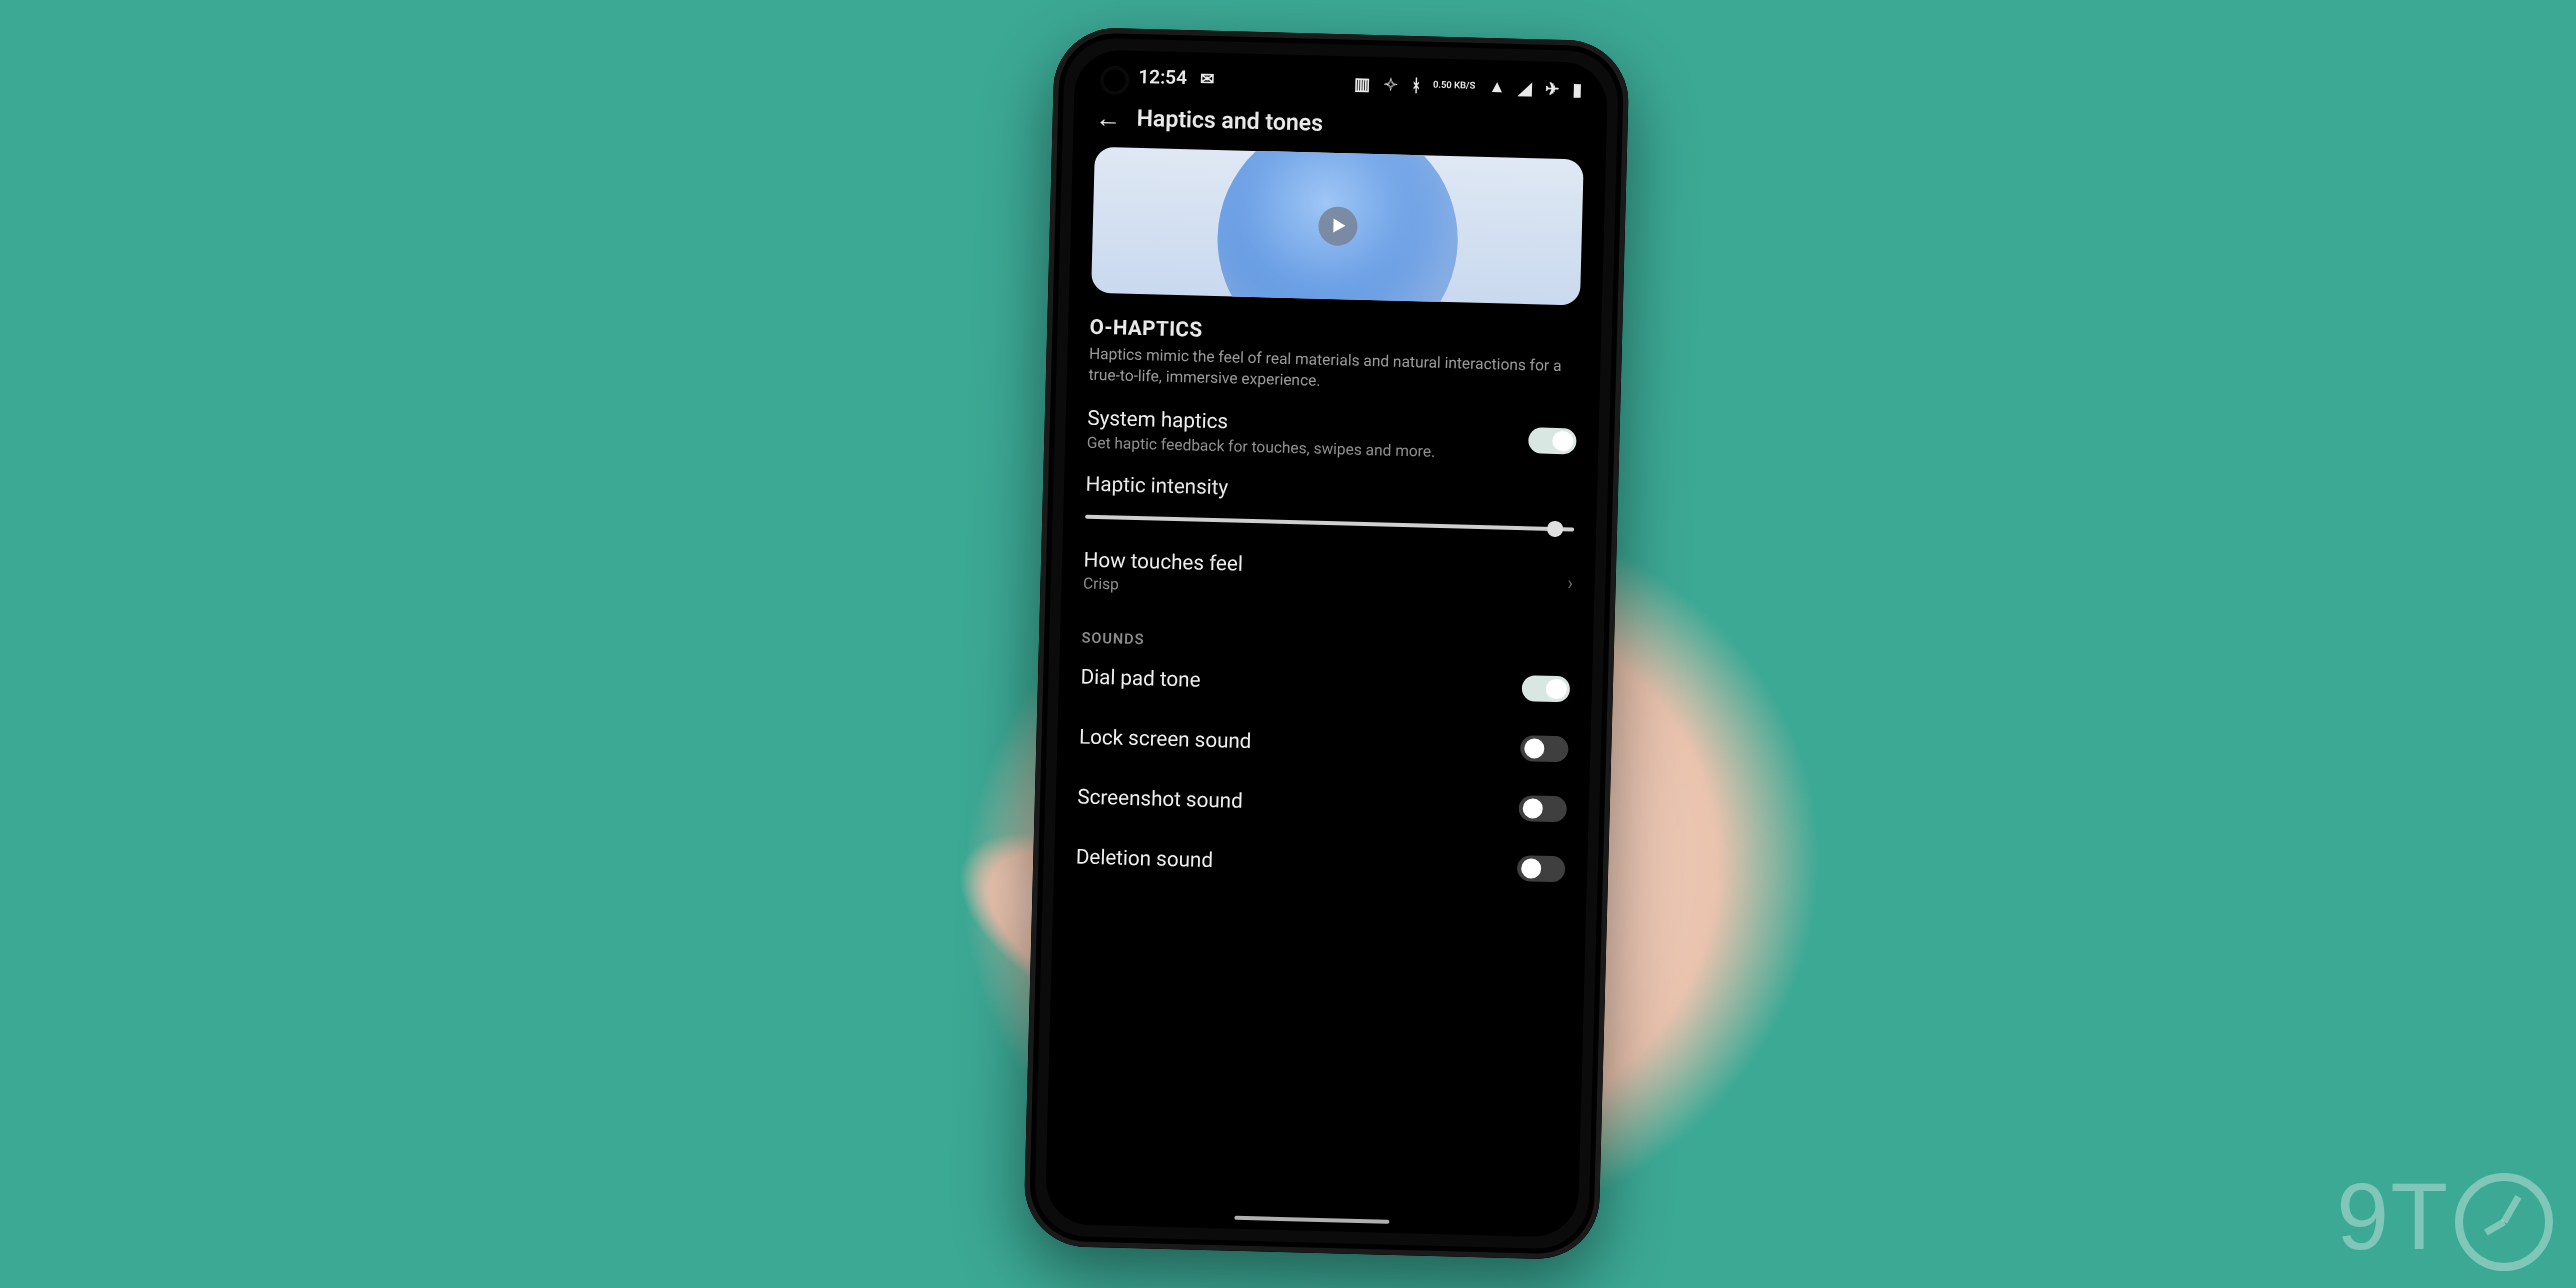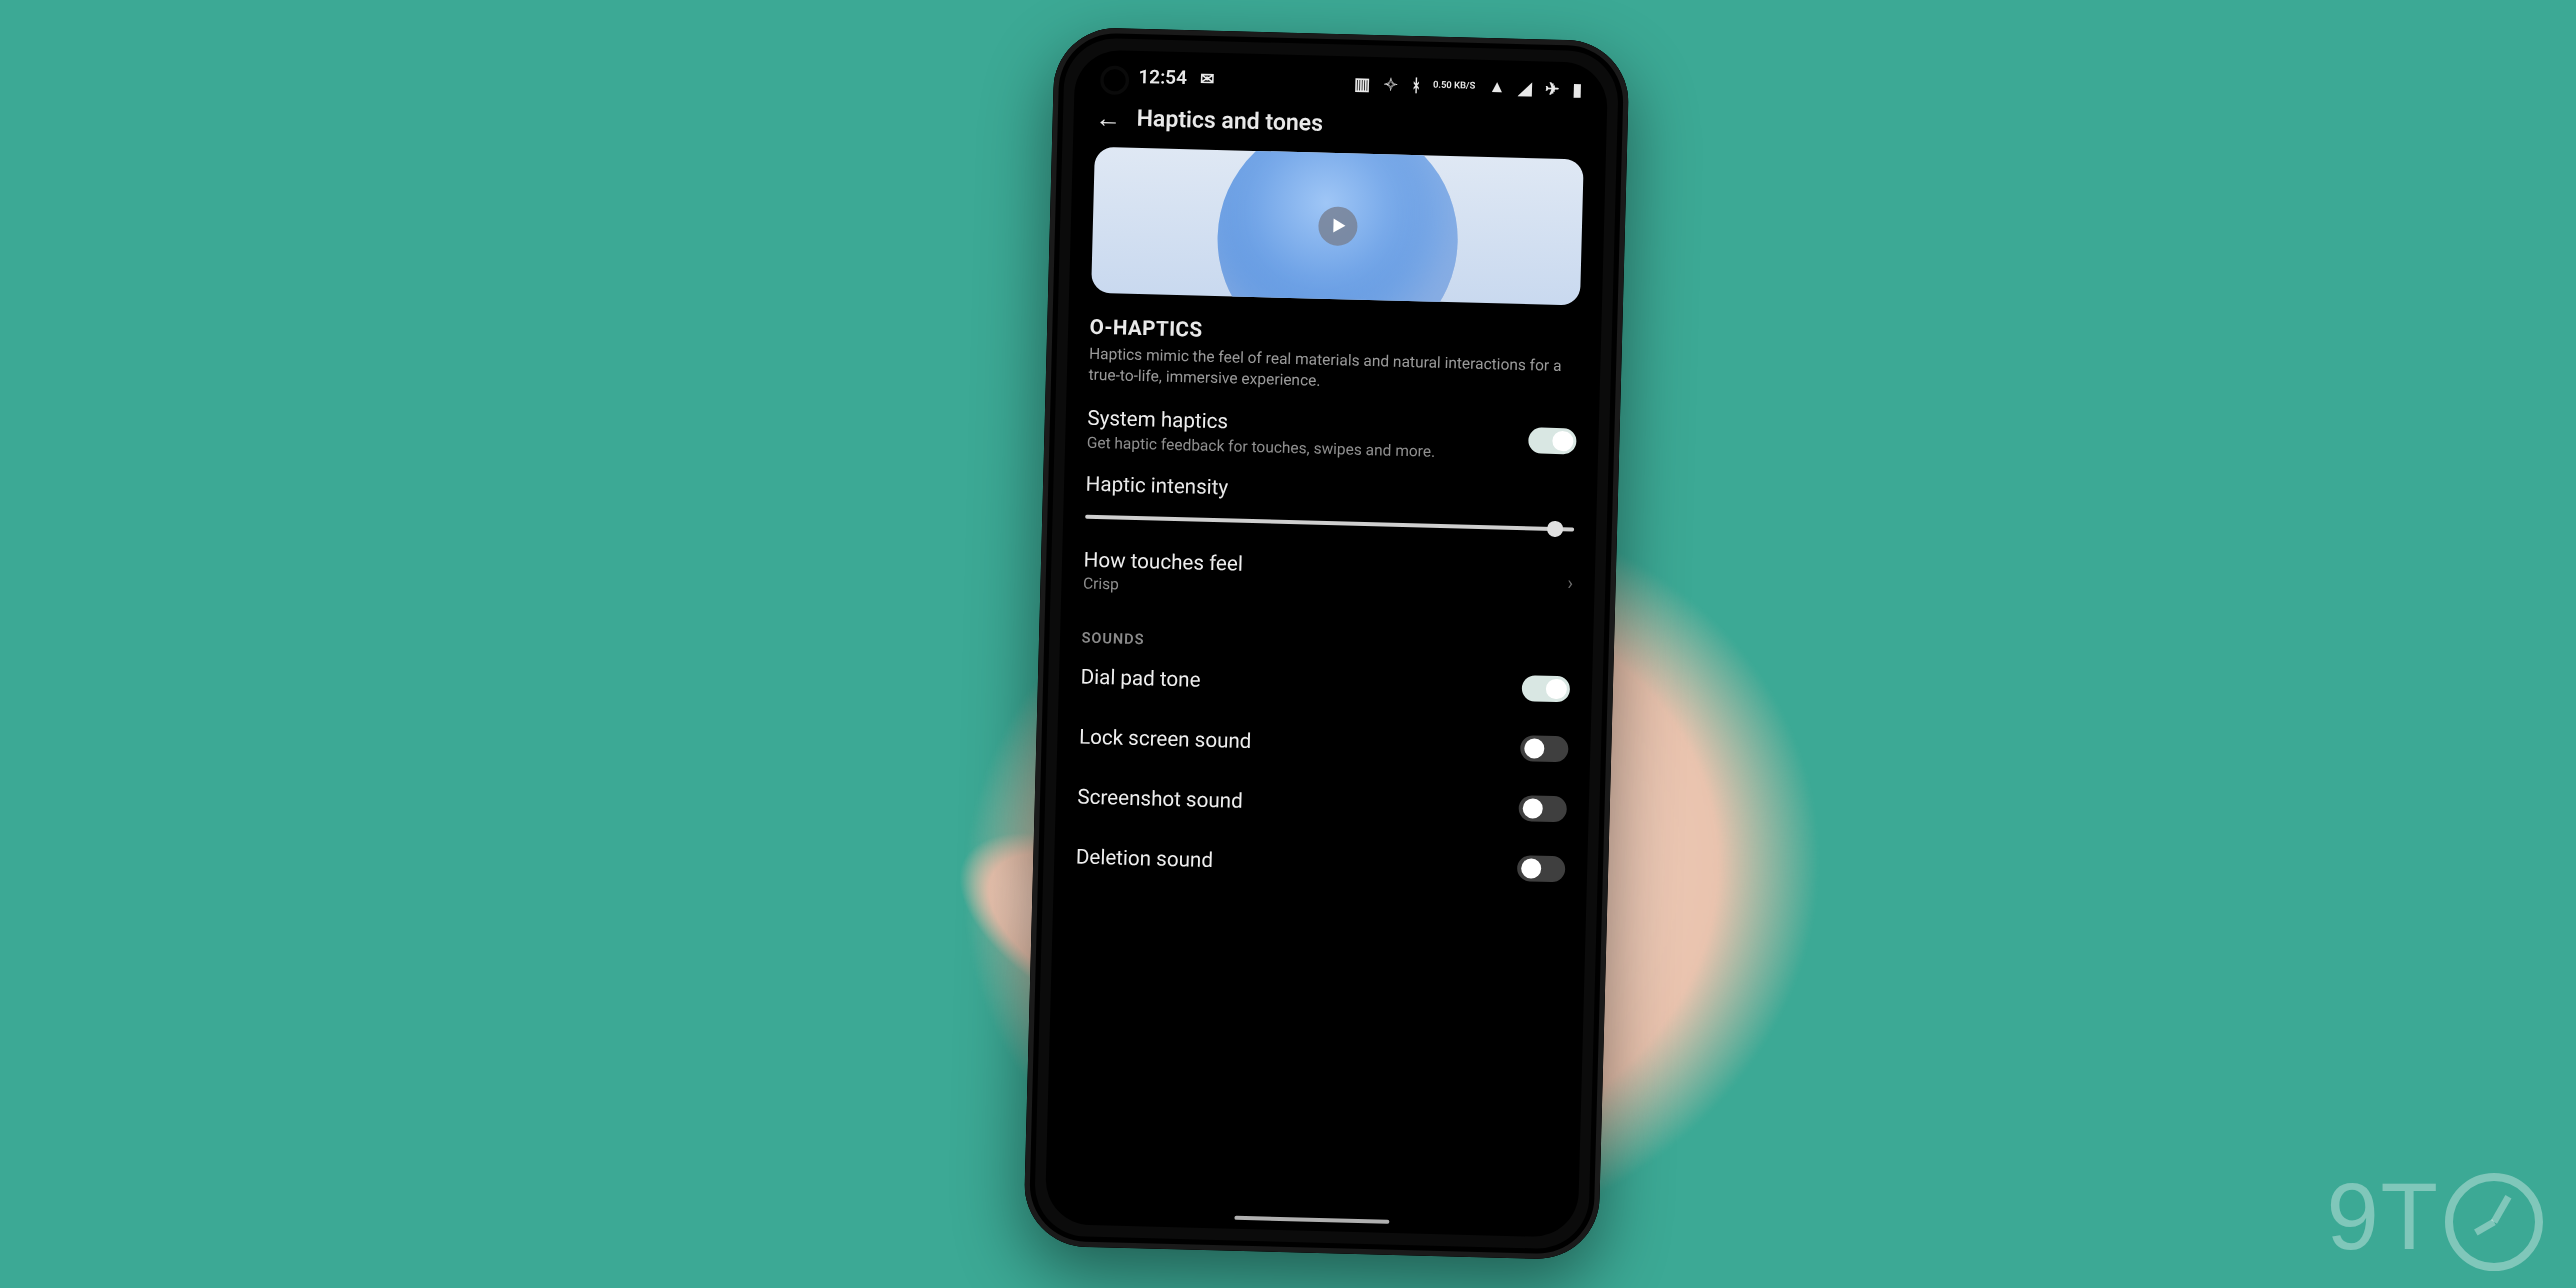--- a/index.html
+++ b/index.html
@@ -57,21 +57,21 @@
   .slider{position:relative;height:34px;margin:3.4px 0 5.2px;}
   .slider .track{position:absolute;left:0;right:0;top:15.5px;height:3.4px;border-radius:1.7px;
     background:#cfcfcf;}
   .slider .thumbdot{position:absolute;top:9.4px;width:15.5px;height:15.5px;border-radius:50%;
     background:#e0e0e0;}
   .cat{margin-top:15.5px;font-size:14.6px;letter-spacing:0.9px;color:#8a8a8a;font-weight:600;}
   .chev{color:#6c6c6c;font-size:19px;}
   .home-ind{position:absolute;bottom:8.6px;left:50%;transform:translateX(-50%);
     width:155px;height:4.3px;border-radius:2.6px;background:#cfcfcf;opacity:.85;}
   
-  .wm{position:absolute;right:28px;bottom:17px;font-size:94px;font-weight:300;
+  .wm{position:absolute;right:18px;bottom:17px;font-size:94px;font-weight:300;
     letter-spacing:1.7px;color:rgba(255,255,255,.35);font-family:Arial,sans-serif;
     display:flex;align-items:center;}
   .wm .clock{display:inline-block;width:82px;height:82px;border:8.6px solid rgba(255,255,255,.35);
     border-radius:50%;margin:0 5.2px;position:relative;top:5.2px;}
   .wm .clock::before{content:"";position:absolute;left:50%;top:50%;width:6.9px;height:29px;
     background:rgba(255,255,255,.35);transform-origin:top;transform:translate(-50%,0) rotate(210deg);}
   .wm .clock::after{content:"";position:absolute;left:50%;top:50%;width:6.9px;height:20.6px;
     background:rgba(255,255,255,.35);transform-origin:top;transform:translate(-50%,0) rotate(60deg);}
 </style>
 </head>

